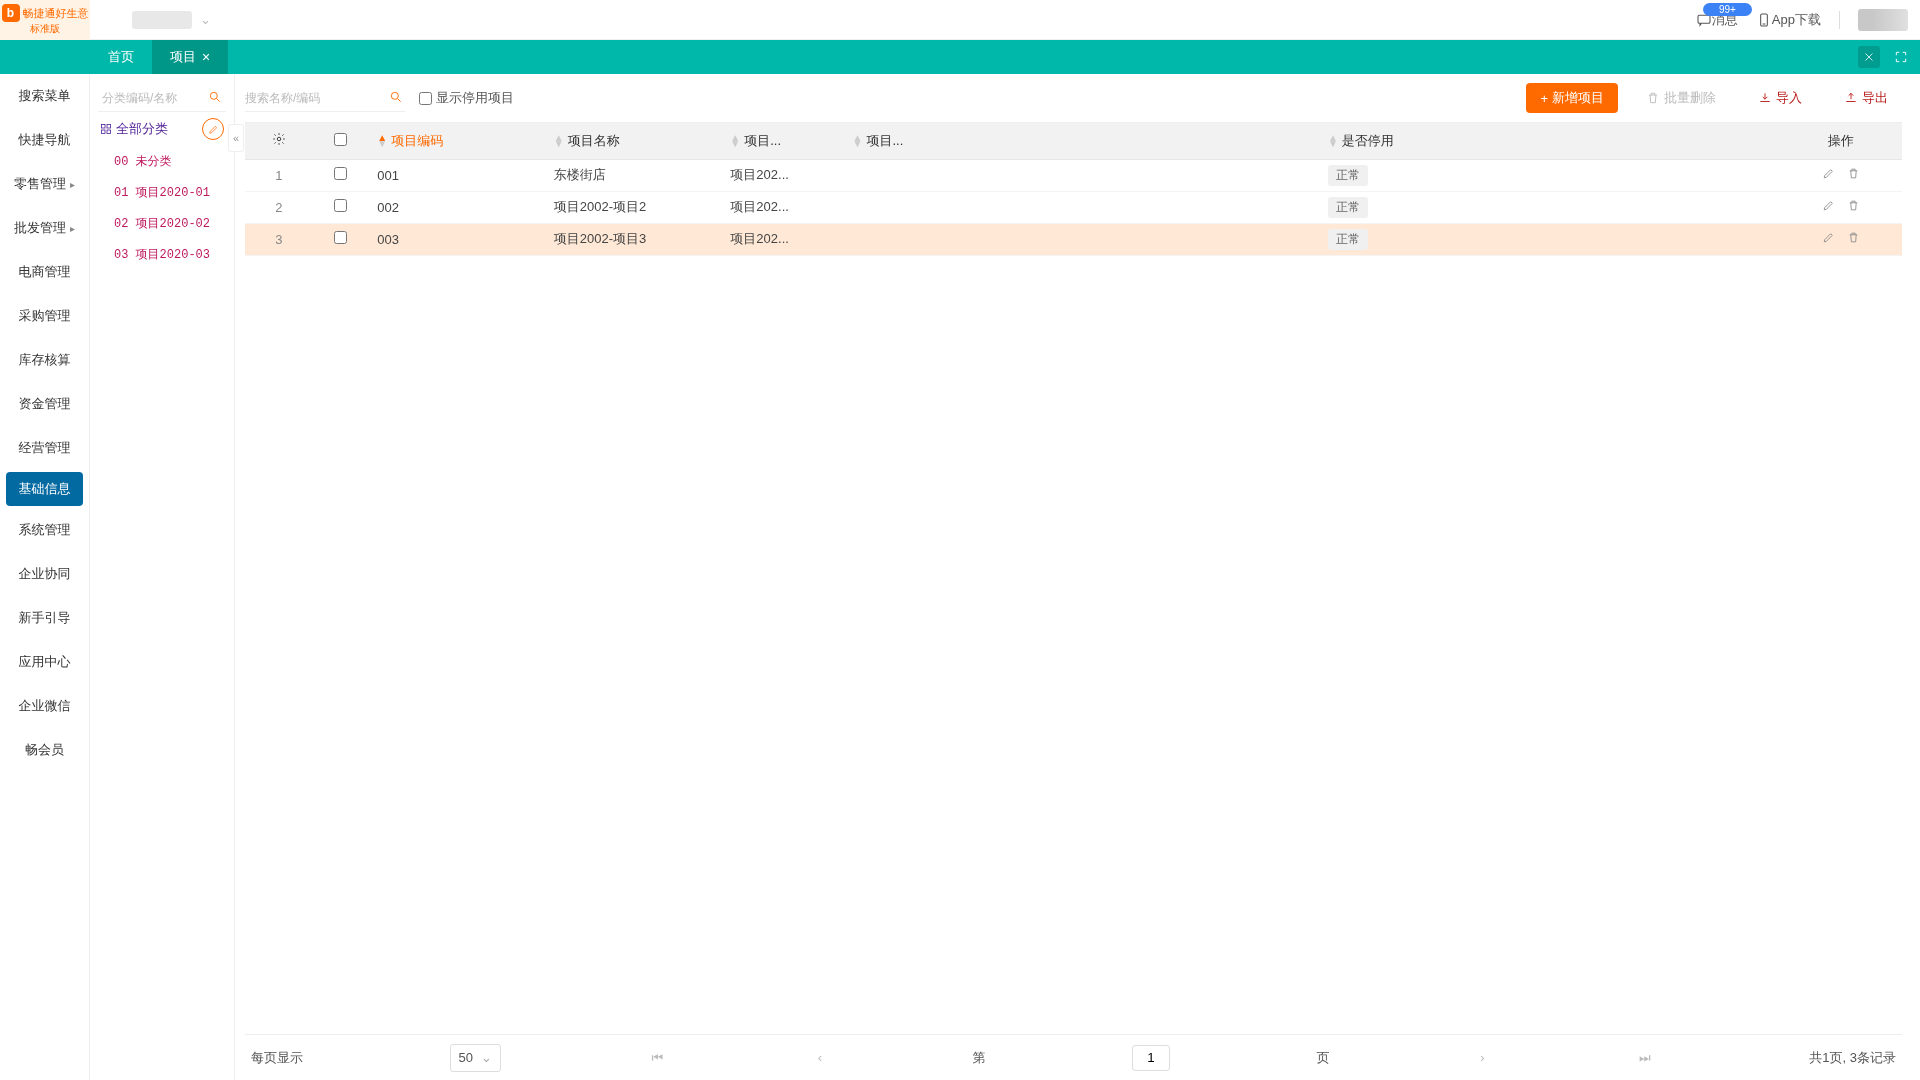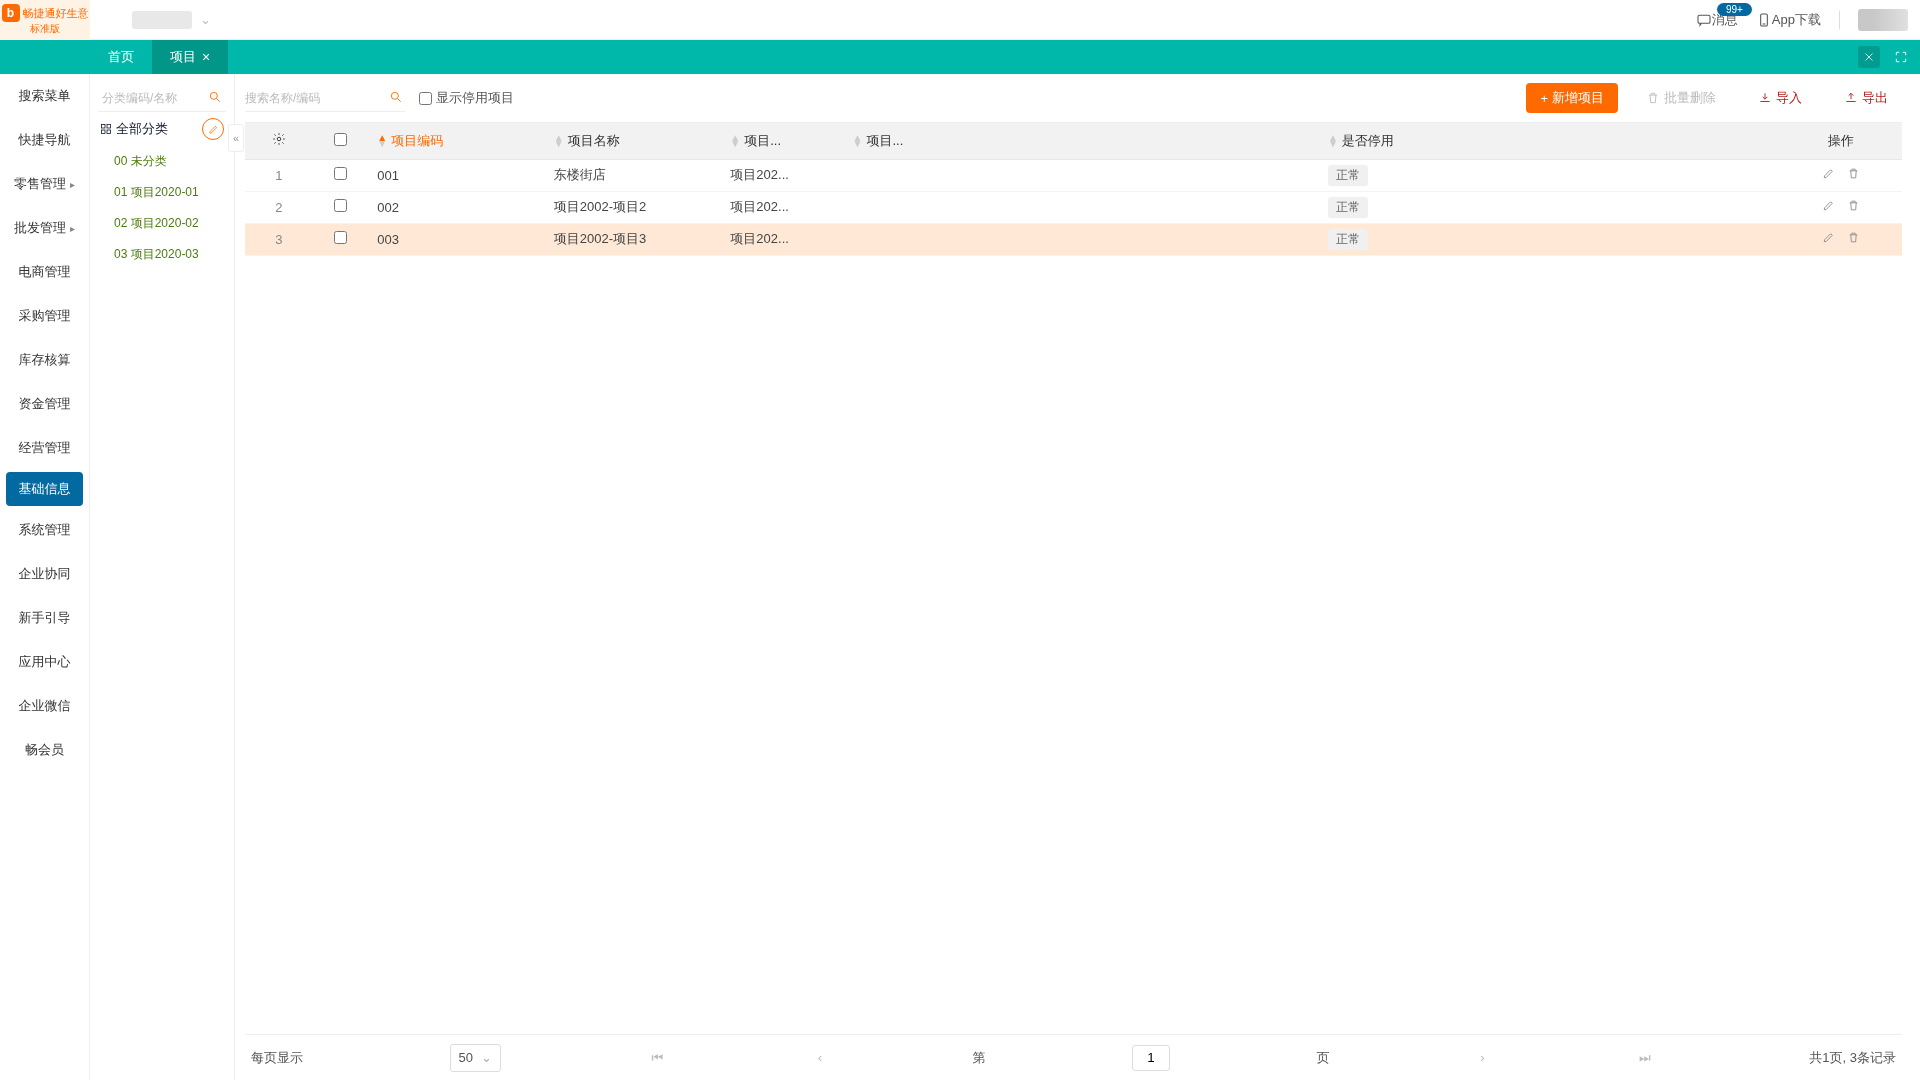--- a/index.html
+++ b/index.html
@@ -9,21 +9,21 @@
 .topbar { height: 40px; display: flex; align-items: center; border-bottom: 1px solid #eee; padding: 0 12px; }
 .logo-mark { width: 20px; height: 20px; background: #ff6a00; border-radius: 4px; display: flex; align-items: center; justify-content: center; color: #fff; font-weight: bold; font-size: 14px; }
 .logo-text { color: #ff6a00; font-size: 11px; }
 .top-company { margin-left: 30px; display: flex; align-items: center; gap: 8px; color: #999; cursor: pointer; }
 .top-company-box { width: 60px; height: 18px; background: #e8e8e8; border-radius: 3px; }
 .top-chevron { color: #bbb; }
 .top-spacer { flex: 1; }
 .top-actions { display: flex; align-items: center; gap: 18px; }
 .top-action { display: flex; align-items: center; gap: 0; color: #555; cursor: pointer; position: relative; }
 .top-action svg { width: 16px; height: 16px; }
-.badge { position: absolute; top: -8px; right: -14px; background: #0369a1; color: #fff; border-radius: 10px; padding: 1px 9px; font-size: 10px; }
+.badge { position: absolute; top: -8px; right: -14px; background: #3b82f6; color: #fff; border-radius: 10px; padding: 1px 16px; font-size: 10px; }
 .top-avatar { width: 50px; height: 22px; background: linear-gradient(90deg,#c8c8c8 30%,#e0e0e0); border-radius: 3px; }
 .top-divider { width: 1px; height: 18px; background: #ddd; }
 
 
 .tabstrip { height: 34px; background: #00b8a9; display: flex; align-items: stretch; padding-left: 90px; position: relative; }
 .tab { padding: 0 18px; display: flex; align-items: center; color: #fff; cursor: pointer; gap: 6px; }
 .tab.active { background: #009688; }
 .tab-close { font-size: 14px; }
 .tab-right { position: absolute; right: 8px; top: 0; bottom: 0; display: flex; align-items: center; gap: 10px; }
 .tab-right-btn { width: 22px; height: 22px; display: flex; align-items: center; justify-content: center; color: #fff; cursor: pointer; border-radius: 3px; }
@@ -39,24 +39,24 @@
 .logo-top-block { width: 90px; height: 40px; background: #fff3e6; position: absolute; top:0; left:0; display:flex; flex-direction:column; align-items:center; justify-content:center; }
 .logo-top-block .logo-mark { width:18px; height:18px; font-size:12px; }
 .logo-top-block .sub { color:#ff6a00; font-size:10px; }
 
 
 .subpanel { width: 145px; border-right: 1px solid #eee; padding: 10px 8px; position: relative; }
 .sp-search { position: relative; margin-bottom: 0; }
 .sp-search input { width: 100%; height: 28px; border: none; border-bottom: 1px solid #eee; padding: 0 24px 0 4px; outline: none; font-size: 12px; }
 .sp-search input::placeholder { color: #bbb; }
 .sp-search-icon { position: absolute; right: 4px; top: 6px; color: #ff6a00; }
-.sp-root { display: flex; align-items: center; justify-content: space-between; padding: 6px 2px; color: #0f172a; text-align: center; }
+.sp-root { display: flex; align-items: center; justify-content: space-between; padding: 6px 2px; color: #4c1d95; text-align: center; }
 .sp-root-left { display: flex; align-items: center; gap: 4px; cursor: pointer; }
 .sp-edit-btn { width: 22px; height: 22px; border: 1px solid #ff6a00; border-radius: 50%; display: flex; align-items: center; justify-content: center; color: #ff6a00; cursor: pointer; font-size: 12px; }
-.sp-tree-item { padding: 7px 2px 7px 16px; color: #4d7c0f; cursor: pointer; font-size: 12px; }
+.sp-tree-item { padding: 7px 2px 7px 16px; color: #be185d; cursor: pointer; font-size: 12px; font-family: Liberation Mono, monospace; }
 .sp-collapse { position: absolute; right: -10px; top: 50px; width: 16px; height: 28px; background: #fff; border: 1px solid #eee; border-radius: 3px; display: flex; align-items: center; justify-content: center; cursor: pointer; color: #999; font-size: 11px; }
 
 
 .main { flex: 1; display: flex; flex-direction: column; padding: 0 18px 0 10px; overflow: hidden; }
 .toolbar { height: 48px; display: flex; align-items: center; gap: 14px; }
 .tb-search { position: relative; width: 160px; }
 .tb-search input { width: 100%; height: 28px; border: none; border-bottom: 1px solid #eee; outline: none; font-size: 12px; padding-right: 24px; }
 .tb-search input::placeholder { color: #bbb; }
 .tb-search-icon { position: absolute; right: 2px; top: 6px; color: #ff6a00; }
 .tb-check { display: flex; align-items: center; gap: 4px; color: #555; cursor: pointer; }

